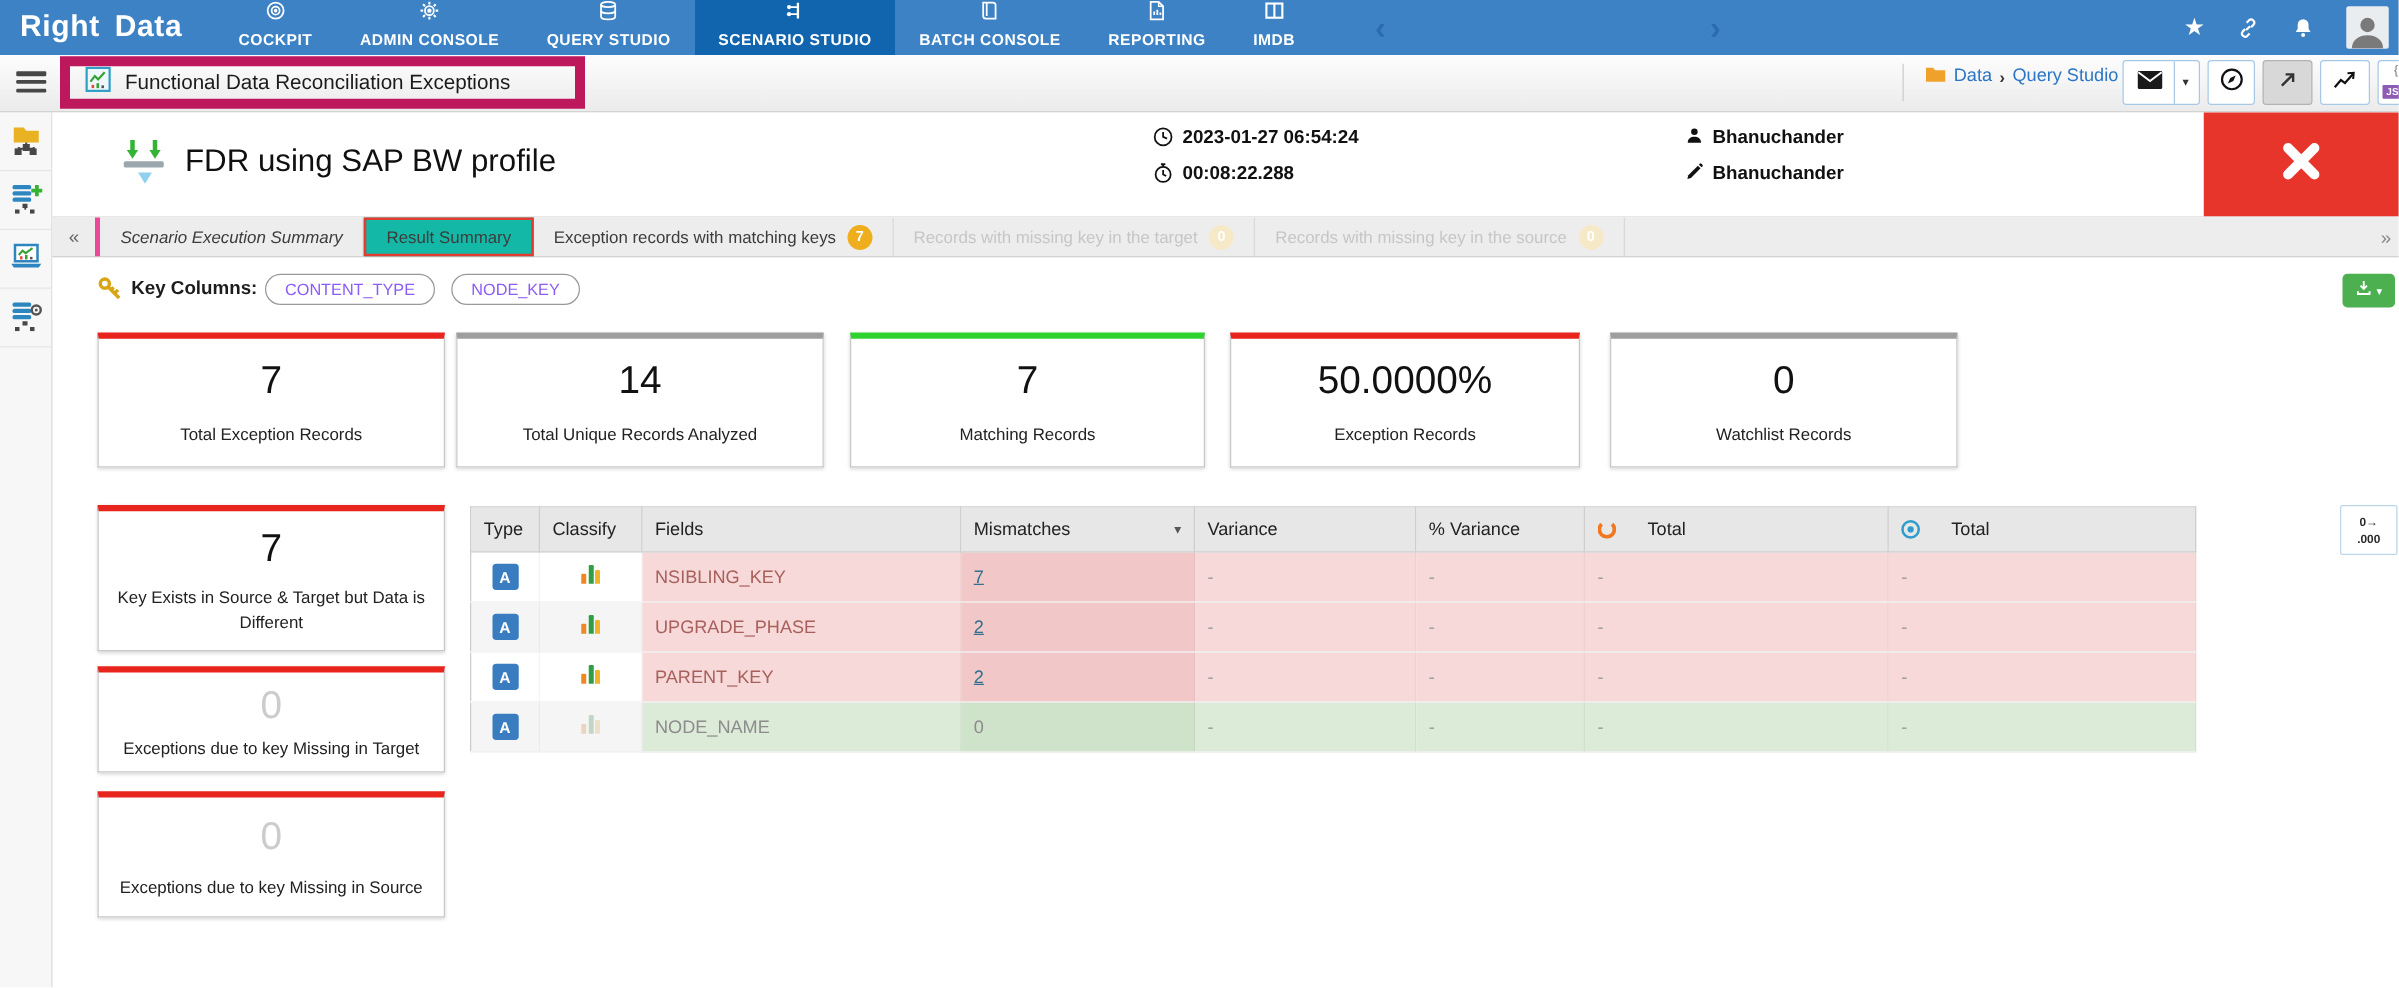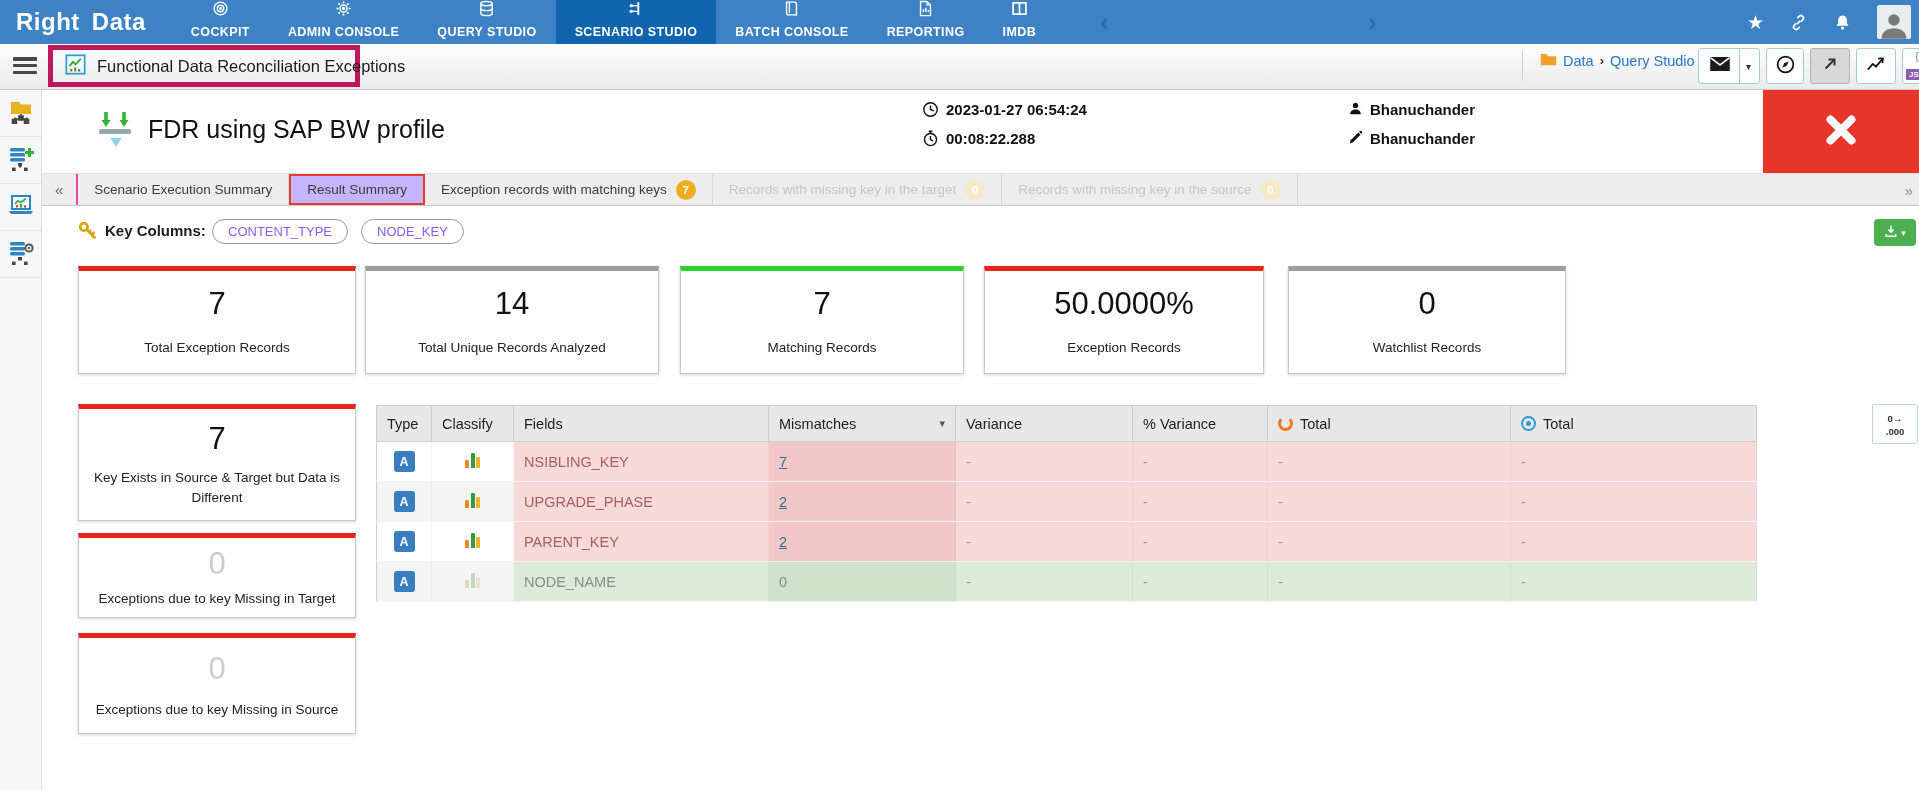--- a/index.html
+++ b/index.html
@@ -18,21 +18,21 @@
   .nav-chev.prev { left:1100px; }
   .nav-chev.next { left:1368px; }
   .nav-right { position:absolute; right:8px; top:0; height:44px; display:flex; align-items:center; gap:25px; }
   .nav-ic { color:#fff; font-size:19px; cursor:pointer; display:flex; align-items:center; }
   .avatar { width:34px; height:34px; background:#e9edf0; border-radius:2px; display:flex; align-items:flex-end; justify-content:center; overflow:hidden; cursor:pointer; }
 
   
   .toolbar { position:absolute; left:0; top:44px; width:1919px; height:46px; background:linear-gradient(#fdfdfd,#ebebeb); border-bottom:1px solid #c6c6c6; }
   .hamburger { position:absolute; left:13px; top:57px; width:24px; height:17px; display:flex; flex-direction:column; justify-content:space-between; cursor:pointer; }
   .hamburger i { display:block; height:3.5px; background:#474747; border-radius:1px; }
-  .title-box { position:absolute; left:48px; top:45px; width:312px; height:42px; border:5px solid #be185d; display:flex; align-items:center; gap:11px; padding-left:12px; }
+  .title-box { position:absolute; left:48px; top:45px; width:420px; height:42px; border:8px solid #be185d; display:flex; align-items:center; gap:11px; padding-left:12px; }
   .page-title { font-size:16.5px; color:#1b1b1b; white-space:nowrap; }
   .tb-sep { position:absolute; left:1522px; top:51px; width:1px; height:30px; background:#ccc; }
   .breadcrumb { position:absolute; left:1540px; top:52px; display:flex; align-items:center; gap:6px; font-size:14.5px; white-space:nowrap; }
   .breadcrumb a { color:#2a76c5; text-decoration:none; cursor:pointer; }
   .crumb-sep { color:#333; font-size:13px; font-weight:bold; }
   .tbtn { position:absolute; top:48px; height:36px; background:#fff; border:1px solid #a7c9e8; border-radius:3px; display:flex; align-items:center; justify-content:center; cursor:pointer; }
   .tbtn.gray { background:#d8d8d8; border-color:#b3b3b3; }
   .split-caret { font-size:10px; color:#333; padding:0 6px; border-left:1px solid #a7c9e8; align-self:stretch; display:flex; align-items:center; }
   .json-inner { text-align:center; line-height:1; }
   .json-glyph { font-size:10px; color:#777; display:block; margin-bottom:2px; }
@@ -48,22 +48,22 @@
   .meta { position:absolute; top:11px; font-size:15px; font-weight:bold; color:#111; }
   .meta .mrow { display:flex; gap:7px; height:24px; margin-bottom:5px; white-space:nowrap; }
   .meta.times { left:880px; }
   .meta.users { left:1306px; }
   .close-btn { position:absolute; right:0; top:0; width:156px; height:83px; background:#e8352b; display:flex; align-items:center; justify-content:center; cursor:pointer; }
 
   
   .tabstrip { position:absolute; left:42px; top:174px; width:1877px; height:32px; background:#ededed; border-bottom:1px solid #c9c9c9; display:flex; align-items:stretch; font-size:13.5px; color:#3c3c3c; }
   .tab-collapse { display:flex; align-items:center; padding:0 13px; color:#666; font-size:15px; cursor:pointer; }
   .tab { display:flex; align-items:center; gap:9px; padding:0 16px; border-right:1px solid #d9d9d9; cursor:pointer; white-space:nowrap; }
-  .tab:first-of-type { border-left:2px solid #ec4899; }
-  .tab.red-box { border:2px solid #e23b30; background:#c4b5fd; }
+  .tab:first-of-type { border-left:4px solid #ec4899;font-style:italic; }
+  .tab.red-box { border:2px solid #e23b30; background:#14b8a6; }
   .tab.disabled { color:#c6c6c6; }
   .badge { width:20px; height:20px; border-radius:50%; background:#efae1d; color:#fff; font-size:11.5px; font-weight:bold; display:flex; align-items:center; justify-content:center; }
   .badge.faded { background:#f6e9c8; }
   .tab-more { position:absolute; right:6px; top:0; height:32px; display:flex; align-items:center; color:#888; font-size:15px; cursor:pointer; }
 
   
   .keyrow { position:absolute; left:42px; top:206px; width:1877px; height:50px; background:#fff; }
   .key-label { position:absolute; left:63px; top:16px; font-size:15px; font-weight:bold; color:#1d1d1d; }
   .pills { position:absolute; left:170px; top:13px; display:flex; gap:13px; }
   .pill { border:1px solid #999; border-radius:13px; padding:4px 15px; font-size:13px; color:#8b5cf6; background:#fff; white-space:nowrap; }
@@ -74,21 +74,21 @@
   .card { position:absolute; background:#fff; border:1px solid #c9c9c9; border-top:5px solid #999; box-shadow:0 1px 3px rgba(0,0,0,.18); display:flex; flex-direction:column; align-items:center; justify-content:space-evenly; text-align:center; }
   .card .num { font-size:31px; color:#111; }
   .card .num.muted { color:#ccc; }
   .card .lbl { font-size:13.5px; color:#222; line-height:1.5; padding:0 14px; }
 
   
   .grid { position:absolute; left:376px; top:405px; border-collapse:collapse; table-layout:fixed; background:#fff; }
   .grid th { background:#e7e7e7; height:36px; font-weight:normal; font-size:14.5px; text-align:left; padding-left:10px; border:1px solid #cfcfcf; color:#222; white-space:nowrap; cursor:pointer; }
   .grid td { height:40px; font-size:14.5px; padding-left:10px; border-right:1px solid rgba(0,0,0,.04); border-bottom:1px solid #f1f1f1; }
   .grid { border:1px solid #ccc; }
-  .th-flex { display:flex; align-items:center; gap:7px; }
+  .th-flex { display:flex; align-items:center; gap:25px; }
   .sort-caret { margin-left:auto; margin-right:10px; color:#555; font-size:11px; }
   .c-type, .c-classify { text-align:center; padding-left:0 !important; background:#fff; }
   tr.alt .c-type, tr.alt .c-classify { background:#f5f5f5; }
   tr.r-exc .c-data { background:#f8d9d9; }
   tr.r-exc .c-mm  { background:#f1c7c7; }
   tr.r-ok  .c-data { background:#dcead8; }
   tr.r-ok  .c-mm  { background:#cfe2ca; }
   .f-exc { color:#a8605c; }
   .f-ok  { color:#8c8c8c; }
   .dash  { color:#9a9a9a; }

